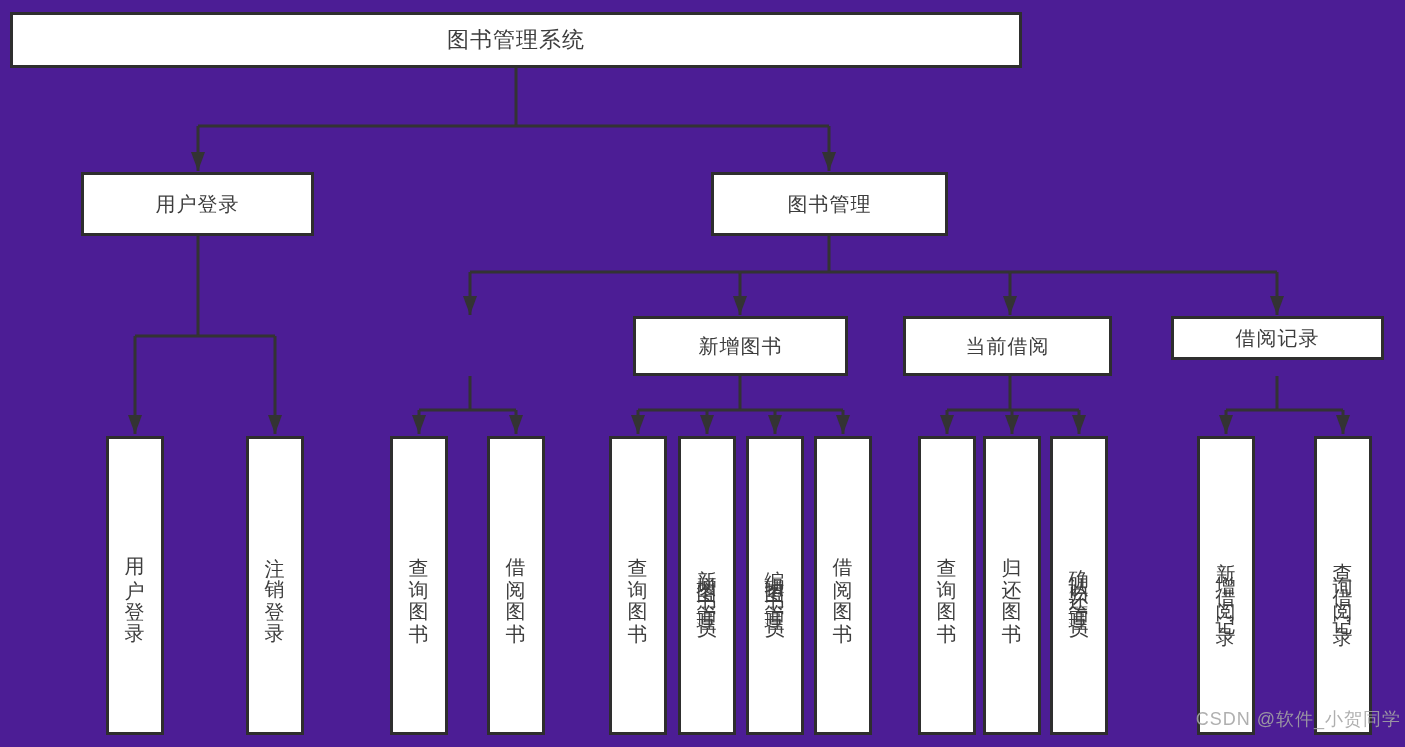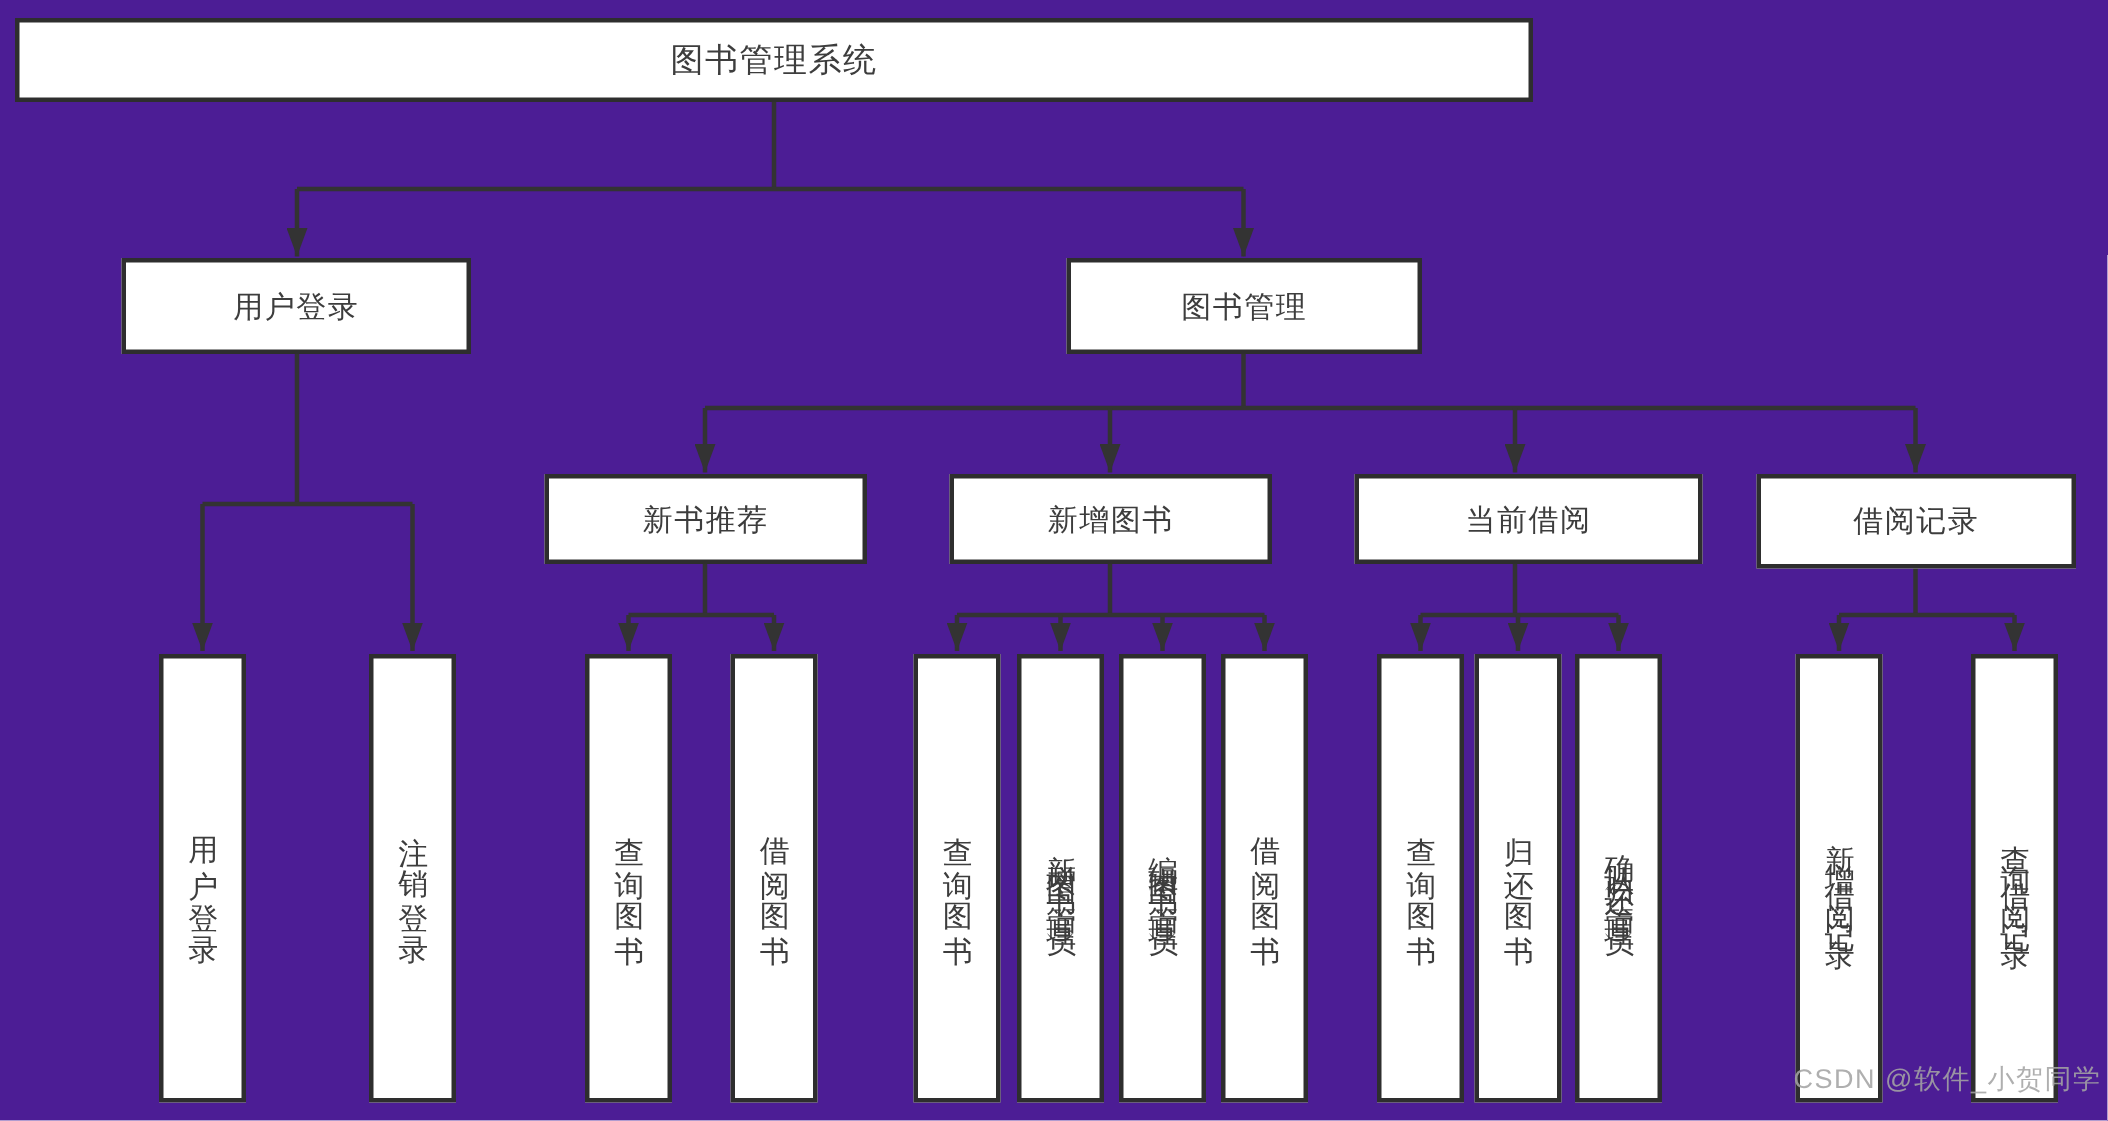--- a/index.html
+++ b/index.html
@@ -23,22 +23,22 @@
     background:#ffffff;
     display:flex;align-items:center;justify-content:center;
     color:var(--text);
   }
   .root{left:10px;top:12px;width:1012px;height:56px;font-size:22px;letter-spacing:1px;}
   .lvl{font-size:20px;letter-spacing:1px;}
   .b-user-login{left:81px;top:172px;width:233px;height:64px;}
   .b-book-mgmt{left:711px;top:172px;width:237px;height:64px;}
   .b-new-book-rec{left:363px;top:316px;width:215px;height:60px;}
   .b-book-borrow{left:633px;top:316px;width:215px;height:60px;}
-  .b-current-borrow{left:903px;top:316px;width:232px;height:60px;}
-  .b-borrow-records{left:1171px;top:316px;width:213px;height:63px;}
+  .b-current-borrow{left:903px;top:316px;width:209px;height:60px;}
+  .b-borrow-records{left:1171px;top:316px;width:213px;height:44px;}
   .leaf{top:436px;width:58px;height:299px;font-size:20px;}
   .vtext{
     writing-mode:vertical-rl;
     text-orientation:mixed;
     line-height:1;
     white-space:nowrap;
   }
   .ls-wide .vtext{letter-spacing:22px;}
   .ls-mid  .vtext{letter-spacing:13px;}
   .ls-tight .vtext{letter-spacing:7px;}
@@ -117,23 +117,20 @@
     <span>图书管理系统</span>
   </div>
 
   <div class="box lvl b-user-login">
     <span>用户登录</span>
   </div>
   <div class="box lvl b-book-mgmt">
     <span>图书管理</span>
   </div>
 
-  <div class="box lvl b-new-book-rec">
-    <span>新书推荐</span>
-  </div>
   <div class="box lvl b-book-borrow">
     <span>新增图书</span>
   </div>
   <div class="box lvl b-current-borrow">
     <span>当前借阅</span>
   </div>
   <div class="box lvl b-borrow-records">
     <span>借阅记录</span>
   </div>
 

